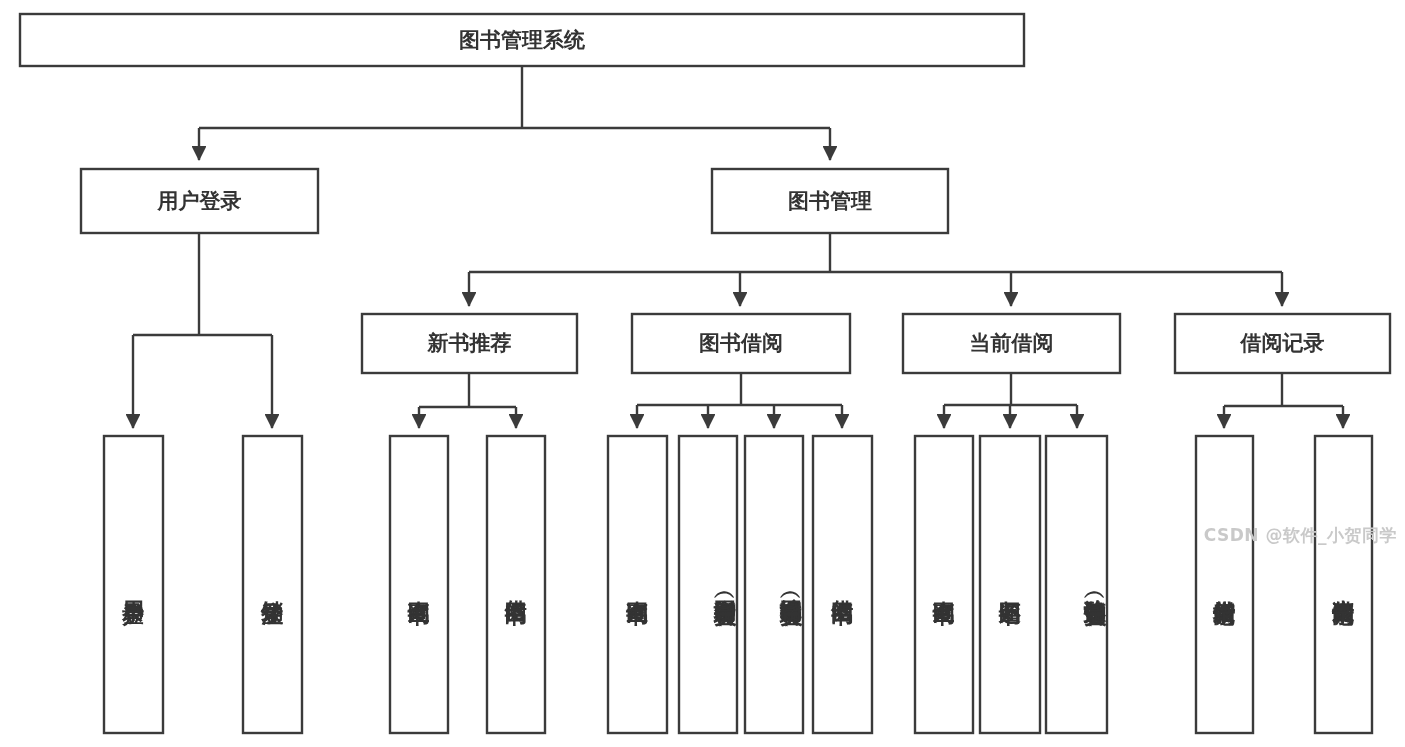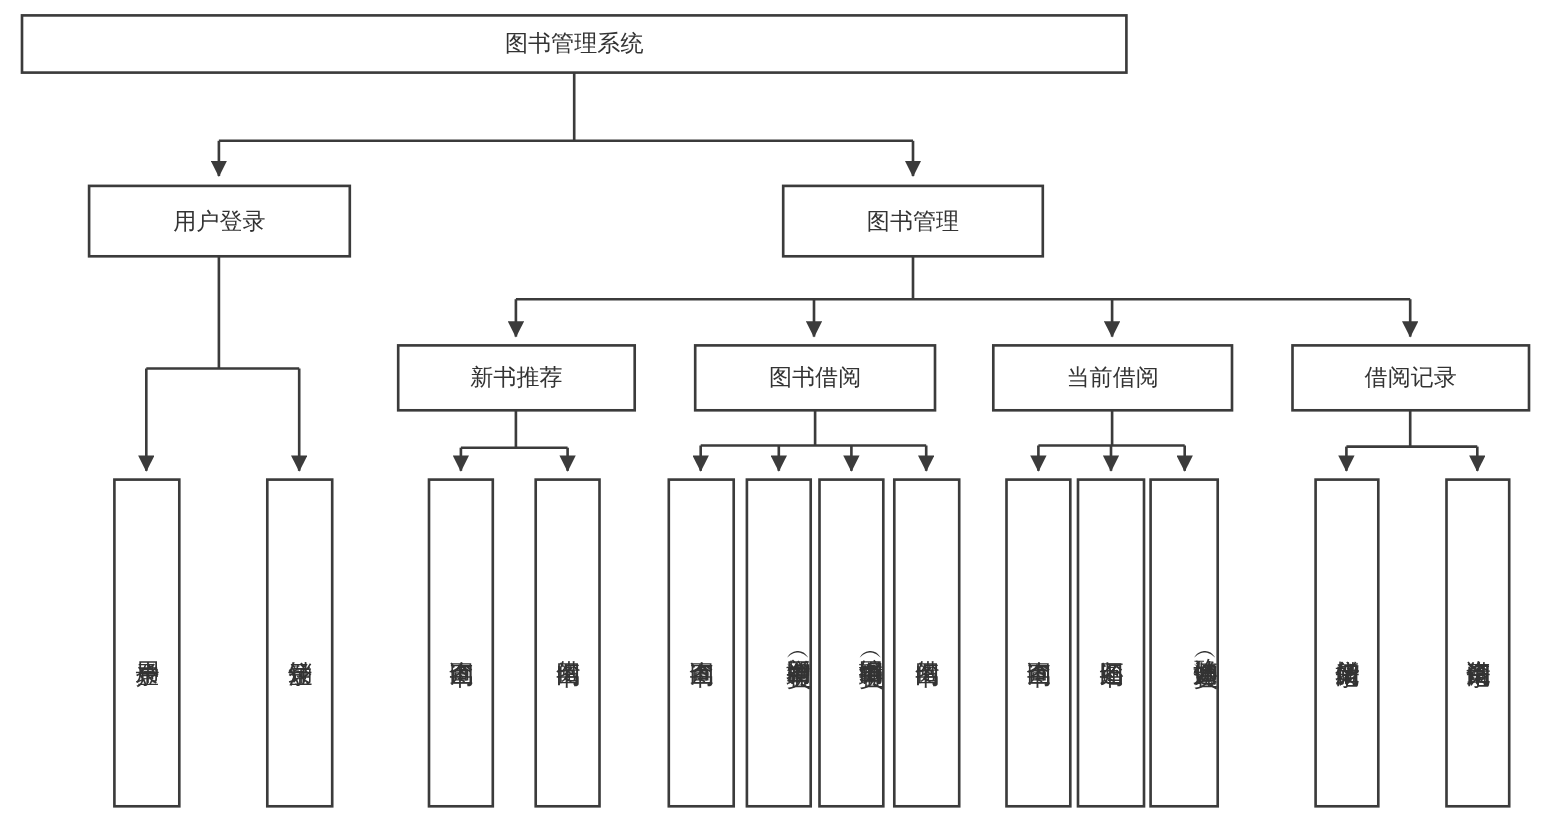--- a/index.html
+++ b/index.html
@@ -11,20 +11,21 @@
     width: 1405px;
     height: 747px;
     font-family: "DejaVu Sans", "Liberation Sans", sans-serif;
     overflow: hidden;
   }
   #diagram-root {
     position: relative;
     width: 1405px;
     height: 552px;
     background: #ffffff;
+    font-weight: bold;
   }
   svg.diagram-canvas {
     position: absolute;
     left: 0;
     top: 0;
     width: 1405px;
     height: 747px;
     display: block;
   }
   .node-box {
@@ -196,13 +197,14 @@
   <div class="leaf-label" style="left:608px; top:436px; width:59px; height:297px; display:flex; align-items:center; justify-content:center;">查询图书</div>
   <div class="leaf-label" style="left:679px; top:440px; width:58px; height:290px; display:flex; align-items:flex-start; justify-content:center;">新增图书（管理员）</div>
   <div class="leaf-label" style="left:745px; top:440px; width:58px; height:290px; display:flex; align-items:flex-start; justify-content:center;">编辑图书（管理员）</div>
   <div class="leaf-label" style="left:813px; top:436px; width:59px; height:297px; display:flex; align-items:center; justify-content:center;">借阅图书</div>
   <div class="leaf-label" style="left:915px; top:436px; width:58px; height:297px; display:flex; align-items:center; justify-content:center;">查询图书</div>
   <div class="leaf-label" style="left:980px; top:436px; width:60px; height:297px; display:flex; align-items:center; justify-content:center;">归还图书</div>
   <div class="leaf-label" style="left:1046px; top:440px; width:61px; height:290px; display:flex; align-items:flex-start; justify-content:center;">确认归还（管理员）</div>
   <div class="leaf-label" style="left:1196px; top:436px; width:57px; height:297px; display:flex; align-items:center; justify-content:center;">新增借阅记录</div>
   <div class="leaf-label" style="left:1315px; top:436px; width:57px; height:297px; display:flex; align-items:center; justify-content:center;">查询借阅记录</div>
 
+  <div class="watermark">CSDN @软件_小贺同学</div>
 </div>
 
 </body></html>

